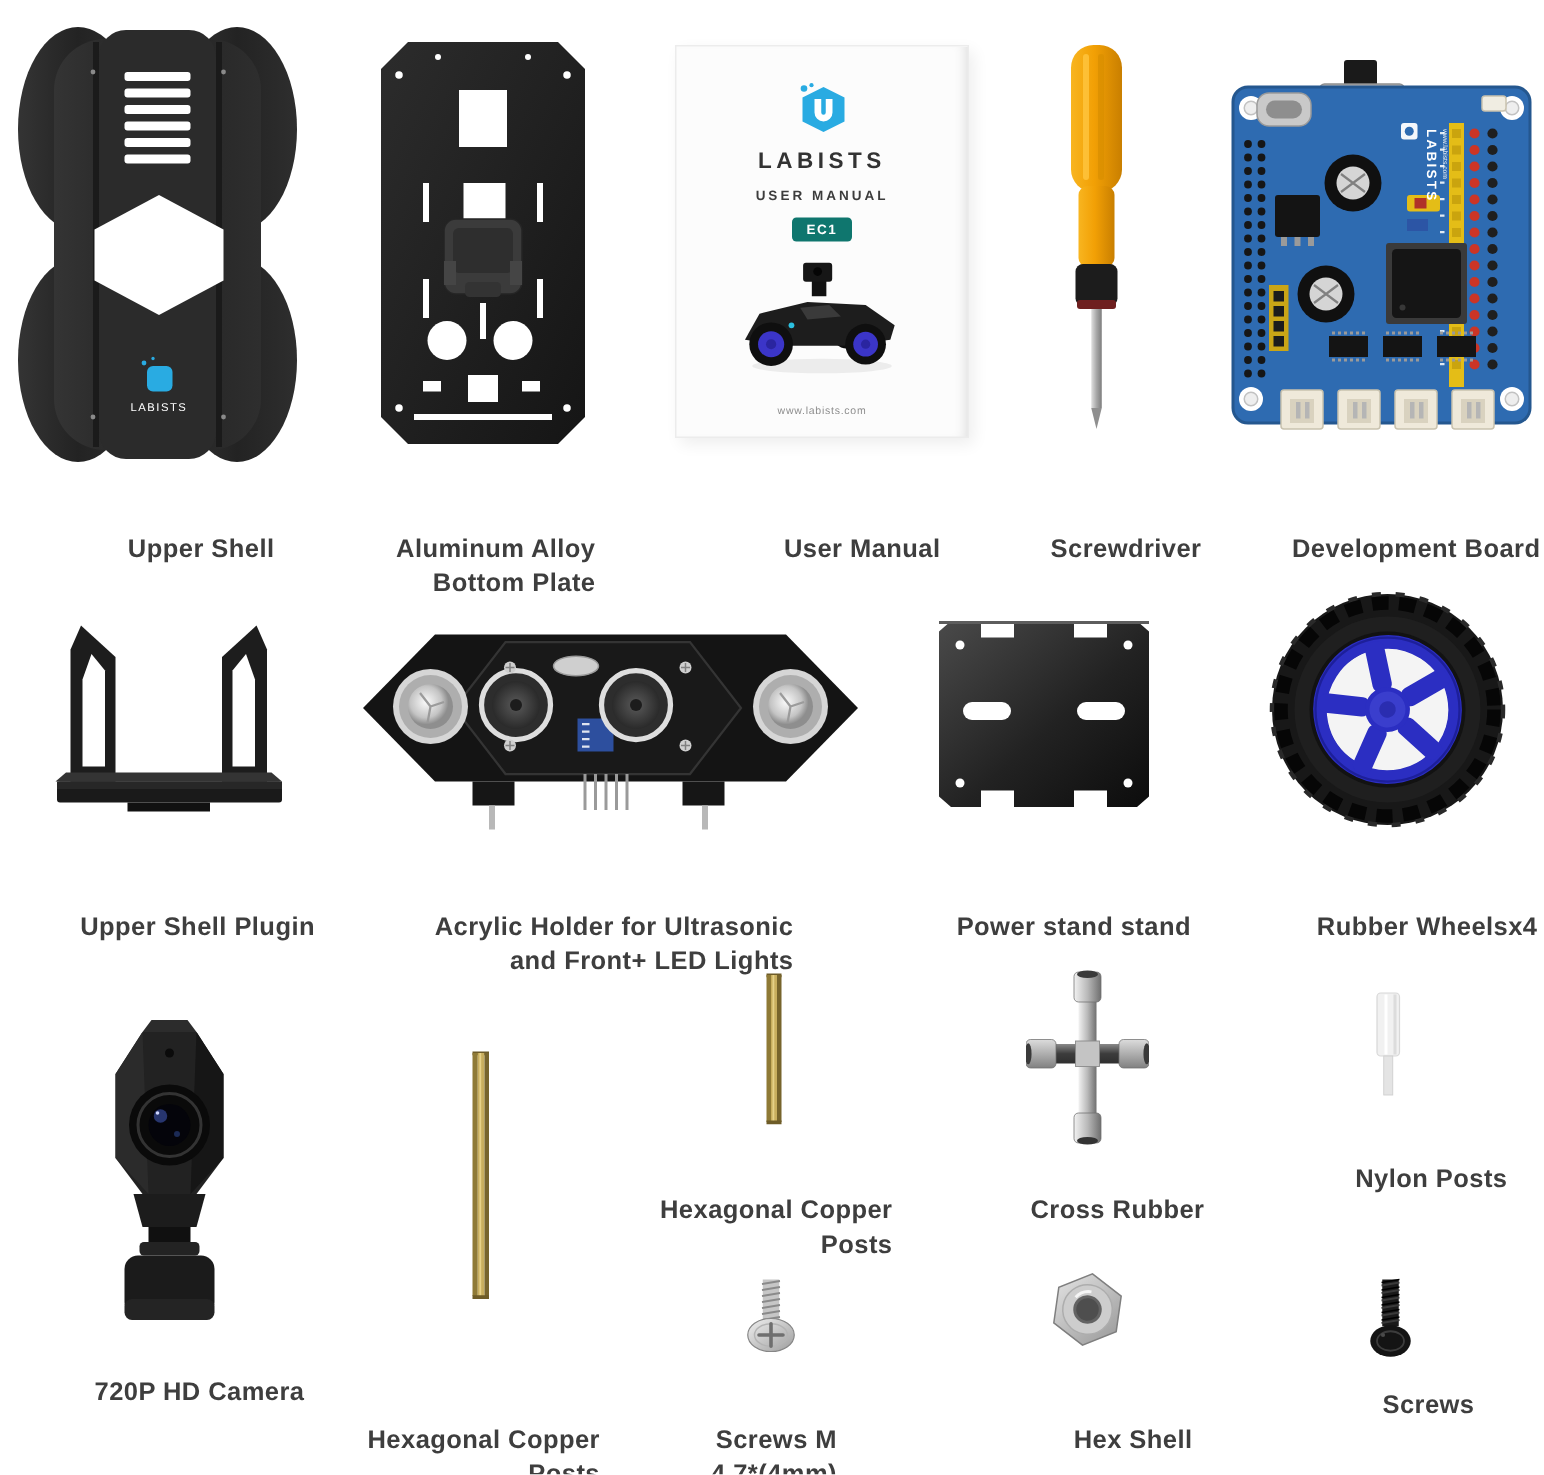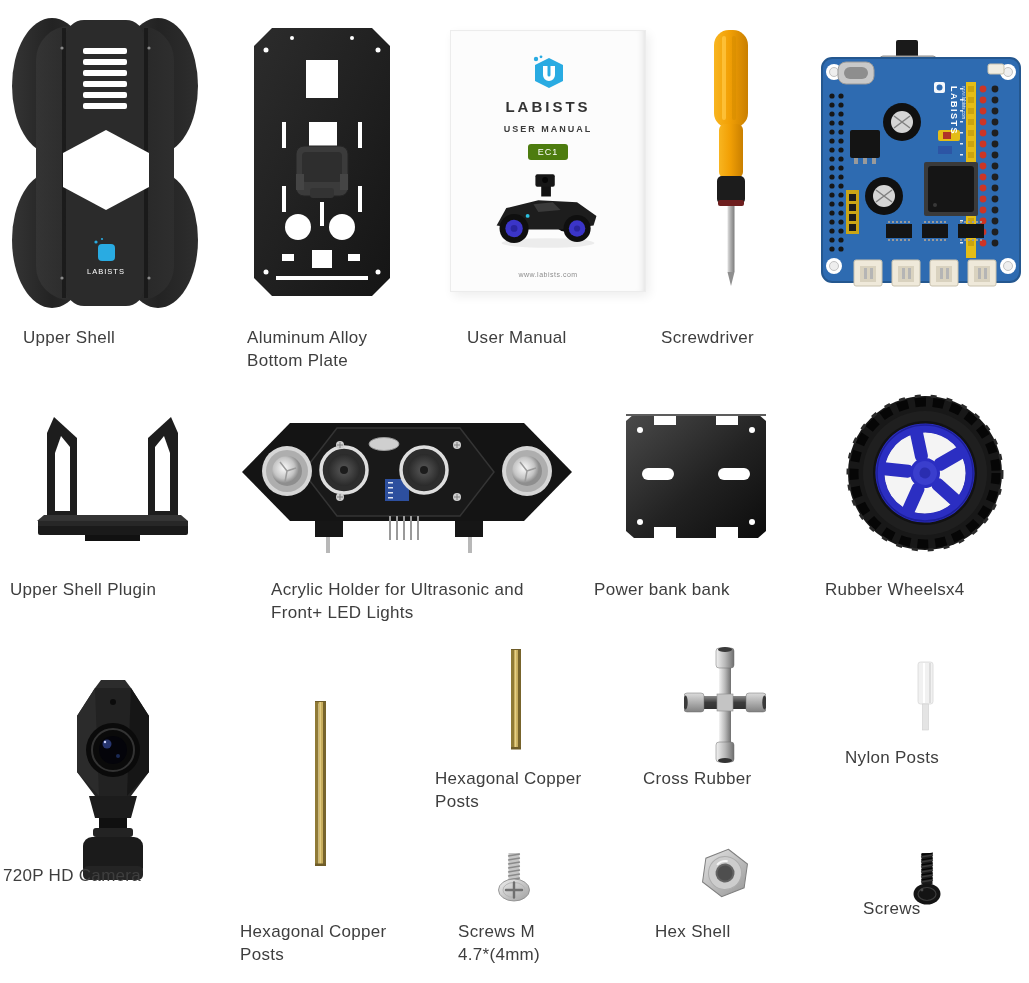--- a/index.html
+++ b/index.html
@@ -1,31 +1,31 @@
 <!DOCTYPE html>
 <html><head>
 <meta charset="utf-8">
 <style>
   * { margin:0; padding:0; box-sizing:border-box; }
   html,body { background:#ffffff; }
   .canvas { position:relative; width:1029px; height:983px; background:#fff;
             font-family:"Liberation Sans", sans-serif; overflow:hidden; }
   .part { position:absolute; }
   .part svg { display:block; width:100%; height:100%; }
-  .part-label { position:absolute; text-align:left; font-size:17px; line-height:23px;
-                color:#3e3e3e; letter-spacing:.3px; font-weight:400; }
+  .part-label { position:absolute; text-align:right; font-size:17px; line-height:23px;
+                color:#3e3e3e; letter-spacing:.3px; font-weight:700;margin-top:28px; }
   
   .manual-card { position:absolute; left:450px; top:30px; width:196px; height:262px;
                  background:#fcfcfc; border:1px solid #ececec; text-align:center;
                  box-shadow:3px 4px 10px rgba(0,0,0,.07), inset -7px 0 9px -7px rgba(0,0,0,.16); }
   .manual-logo { margin:24px auto 0; width:36px; height:34px; }
   .manual-brand { font-size:15px; font-weight:700; letter-spacing:3px; color:#333; margin-top:5px; }
   .manual-title { font-size:9px; font-weight:700; letter-spacing:2px; color:#3c3c3c; margin-top:9px; }
-  .manual-badge { display:inline-block; margin-top:10px; background:#4d7c0f; color:#fff;
-                  font-size:9px; font-weight:400; letter-spacing:1px; padding:3px 10px; border-radius:3px; }
+  .manual-badge { display:inline-block; margin-top:10px; background:#0f766e; color:#fff;
+                  font-size:9px; font-weight:700; letter-spacing:1px; padding:3px 10px; border-radius:3px; }
   .manual-car { width:126px; height:80px; margin:12px auto 0; }
   .manual-site { position:absolute; left:0; right:0; bottom:13px; font-size:7px; color:#8d8d8d; letter-spacing:.5px; }
 </style>
 </head>
 <body>
 
 <div class="canvas">
 
   <figure class="part" style="left:10px;top:8px;width:190px;height:310px">
     <svg viewBox="0 0 190 310">
@@ -343,20 +343,21 @@
       <circle cx="119.5" cy="49.5" r="3" fill="#2e6bb1"></circle>
       <text x="131" y="48" transform="rotate(90 131 48)" font-size="9" font-weight="bold" letter-spacing="1.5" fill="#ffffff">LABISTS</text>
       <text x="142" y="48" transform="rotate(90 142 48)" font-size="4.5" fill="#ffffff" opacity=".9">www.labists.com</text>
     </svg>
   </figure>
 
   <div class="part-label" style="left:23px;top:326px;width:160px">Upper Shell</div>
   <div class="part-label" style="left:247px;top:326px;width:150px">Aluminum Alloy Bottom Plate</div>
   <div class="part-label" style="left:467px;top:326px;width:160px">User Manual</div>
   <div class="part-label" style="left:661px;top:326px;width:140px">Screwdriver</div>
+  <div class="part-label" style="left:807px;top:326px;width:220px">Development Board</div>
 
   <figure class="part" style="left:30px;top:405px;width:165px;height:140px">
     <svg viewBox="0 0 165 140">
       <polygon points="17,116 17,28 24,12 47,33 47,116" fill="#1d1d1d"></polygon>
       <polygon points="25,106 25,48 31,31 40,42 40,106" fill="#ffffff"></polygon>
       <polygon points="148,116 148,28 141,12 118,33 118,116" fill="#1d1d1d"></polygon>
       <polygon points="140,106 140,48 134,31 125,42 125,106" fill="#ffffff"></polygon>
       <polygon points="14,110 151,110 158,116 7,116" fill="#343434"></polygon>
       <rect x="8" y="116" width="150" height="14" rx="2" fill="#1a1a1a"></rect>
       <rect x="8" y="116" width="150" height="5" fill="#272727"></rect>
@@ -470,21 +471,21 @@
         <circle cx="82" cy="80" r="15" fill="#2b2ec2"></circle>
         <circle cx="82" cy="80" r="12" fill="#3a3ecd"></circle>
           <circle cx="82" cy="80" r="5.5" fill="#2a2db0"></circle>
       </g>
       <circle cx="82" cy="80" r="48" fill="none" stroke="#1d1f9a" stroke-width="1.5"></circle>
     </svg>
   </figure>
 
   <div class="part-label" style="left:271px;top:578px;width:258px">Acrylic Holder for Ultrasonic and Front+ LED Lights</div>
   <div class="part-label" style="left:10px;top:578px;width:200px">Upper Shell Plugin</div>
-  <div class="part-label" style="left:594px;top:578px;width:200px">Power bank bank</div>
+  <div class="part-label" style="left:594px;top:578px;width:200px">Power stand stand</div>
   <div class="part-label" style="left:825px;top:578px;width:200px">Rubber Wheelsx4</div>
 
   <figure class="part" style="left:55px;top:676px;width:116px;height:216px">
     <svg viewBox="0 0 116 216">
       <polygon points="46,4 70,4 76,12 40,12" fill="#2c2c2c"></polygon>
       <polygon points="22,40 40,12 76,12 94,40 94,96 76,120 40,120 22,96" fill="#222222"></polygon>
       <polygon points="22,40 40,12 44,120 22,96" fill="#2b2b2b"></polygon>
       <polygon points="94,40 76,12 72,120 94,96" fill="#161616"></polygon>
       <circle cx="58" cy="26" r="3" fill="#0b0b0b"></circle>
       <g>
@@ -608,19 +609,19 @@
       <ellipse cx="22" cy="44" rx="13.5" ry="10.5" fill="#141414"></ellipse>
       <ellipse cx="22" cy="44" rx="9" ry="6.5" fill="none" stroke="#3c3c3c" stroke-width="1.2"></ellipse>
       <circle cx="17" cy="40" r="1.4" fill="#4a4a4a"></circle>
     </svg>
   </figure>
 
   <div class="part-label" style="left:435px;top:767px;width:160px">Hexagonal Copper Posts</div>
   <div class="part-label" style="left:643px;top:767px;width:160px">Cross Rubber</div>
   <div class="part-label" style="left:845px;top:746px;width:160px">Nylon Posts</div>
 
-  <div class="part-label" style="left:3px;top:864px;width:200px">720P HD Camera</div>
+  <div class="part-label" style="left:3px;top:888px;width:200px">720P HD Camera</div>
   <div class="part-label" style="left:240px;top:920px;width:160px">Hexagonal Copper Posts</div>
   <div class="part-label" style="left:458px;top:920px;width:100px">Screws M 4.7*(4mm)</div>
   <div class="part-label" style="left:655px;top:920px;width:140px">Hex Shell</div>
   <div class="part-label" style="left:863px;top:897px;width:120px">Screws</div>
 
 </div>
 
 </body></html>

